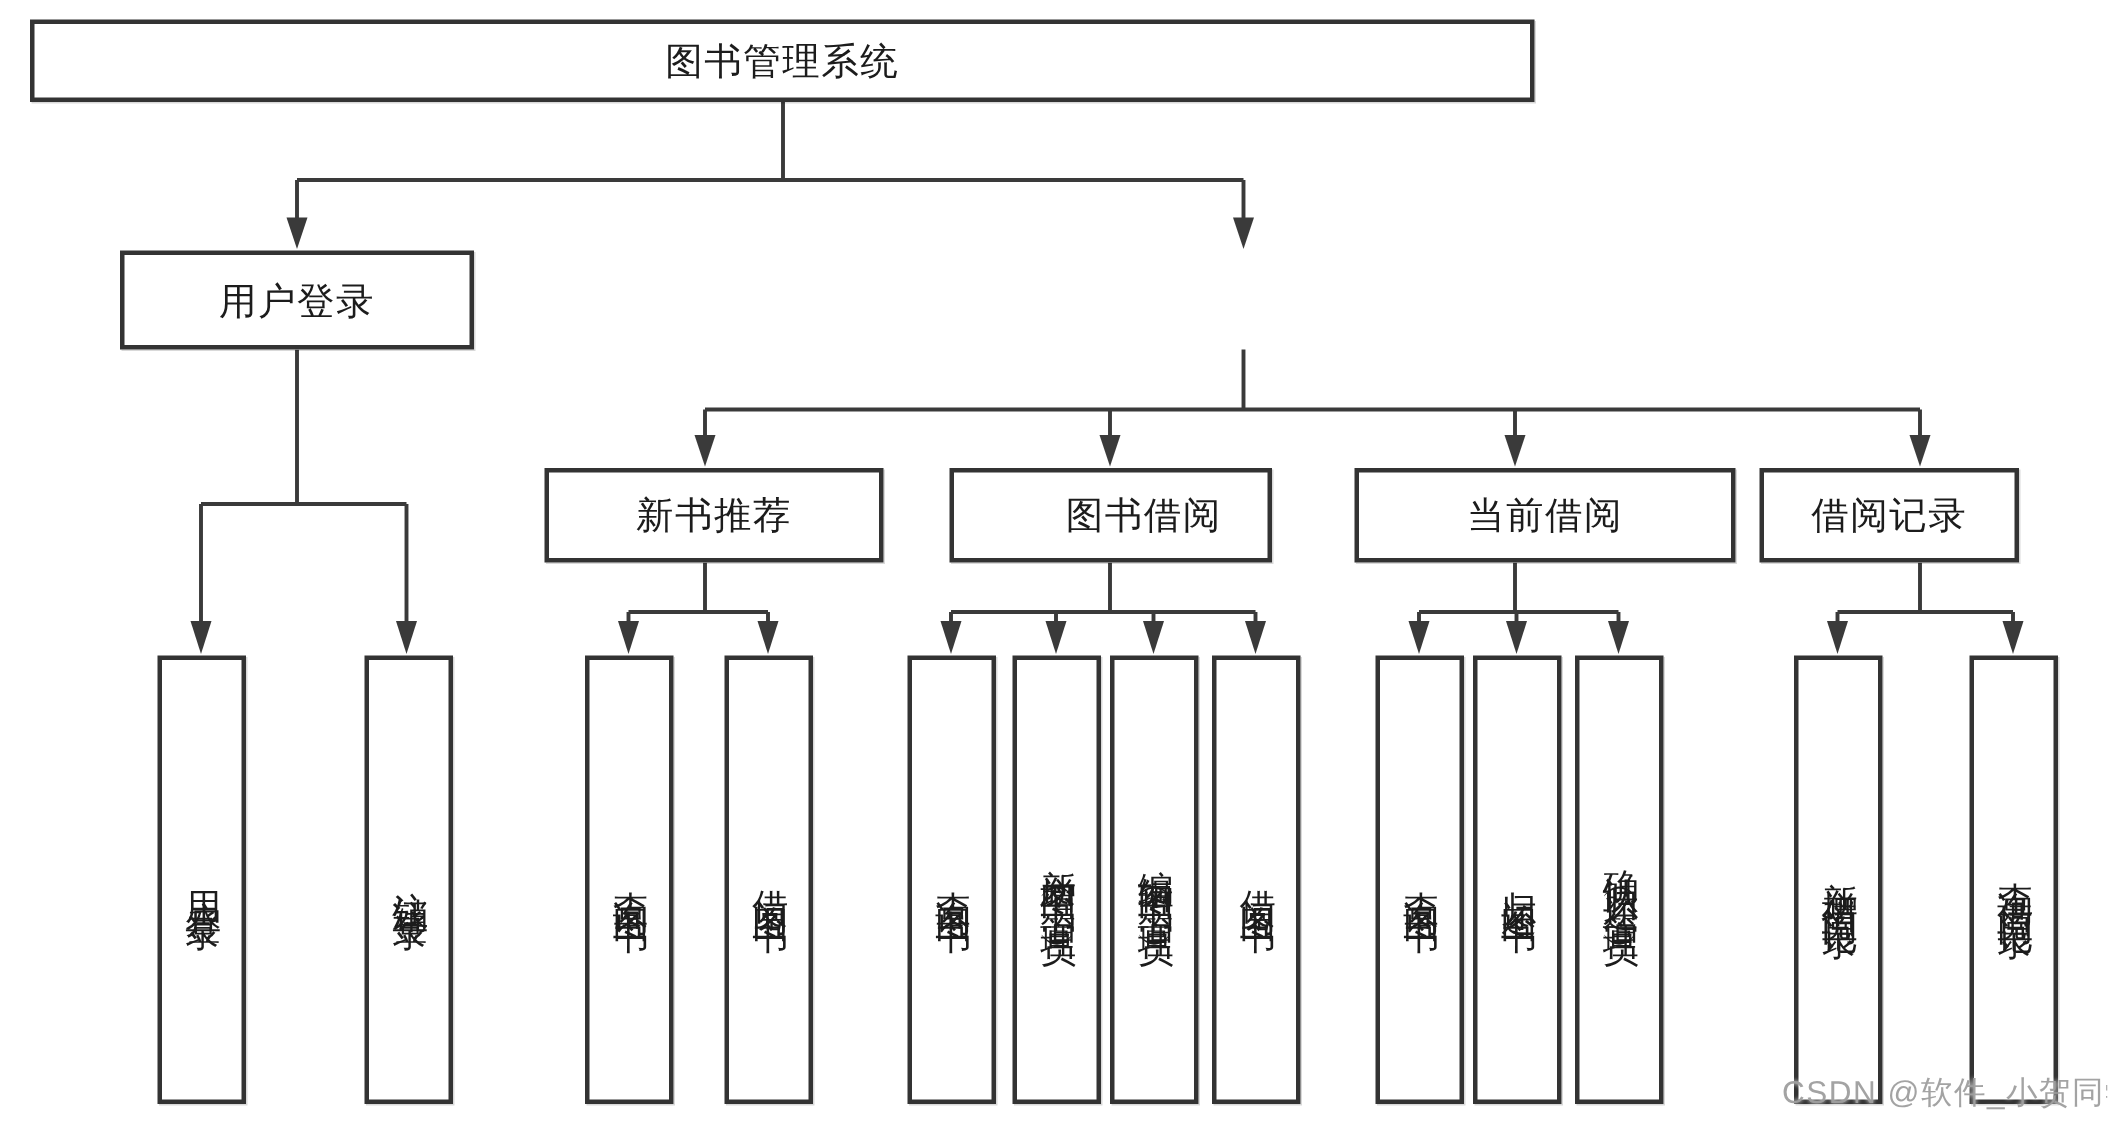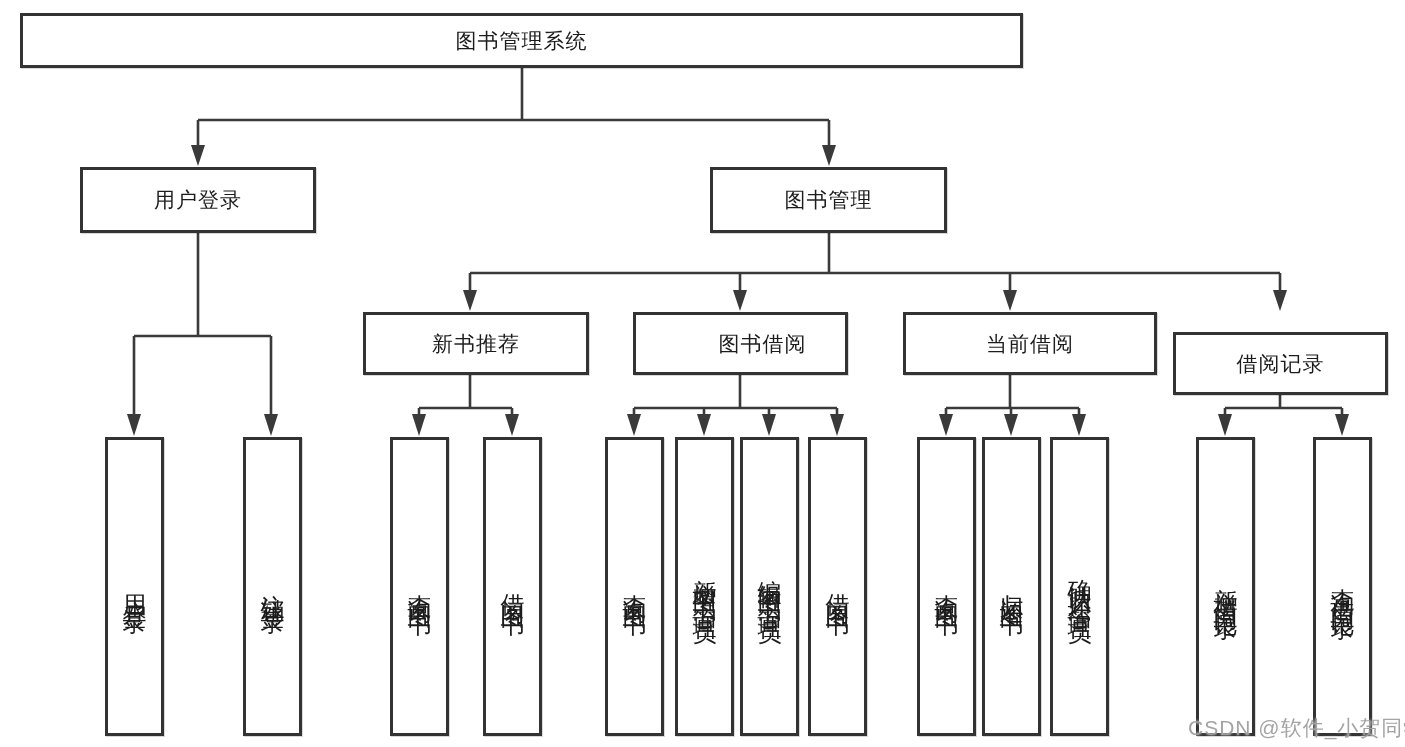--- a/index.html
+++ b/index.html
@@ -15,42 +15,42 @@
     position:absolute;
     background:#ffffff;
     border:3px solid #333333;
     box-sizing:border-box;
     display:flex;align-items:center;justify-content:center;
     z-index:2;
     box-shadow:1px 1px 0 rgba(0,0,0,0.15);
   }
   .box .lbl{
     color:#1c1c1c;
-    font-size:21px;
+    font-size:25px;
     letter-spacing:1px;
     white-space:nowrap;
   }
   .v .lbl{
     writing-mode:vertical-rl;
     text-orientation:mixed;
     font-size:24px;
     letter-spacing:6px;
     white-space:normal;
     line-height:1;
   }
   
   #root{left:20px;top:13px;width:1003px;height:55px;}
   
   #user-login{left:80px;top:167px;width:236px;height:66px;}
   #book-mgmt{left:710px;top:167px;width:237px;height:66px;}
   
   #new-book-rec{left:363px;top:312px;width:226px;height:63px;}
   #book-borrow{left:633px;top:312px;width:215px;height:63px;padding-left:44px;}
   #current-borrow{left:903px;top:312px;width:254px;height:63px;}
-  #borrow-records{left:1173px;top:312px;width:215px;height:63px;margin-top:20px;}
+  #borrow-records{left:1173px;top:312px;width:173px;height:63px;}
   
   .v{top:437px;width:59px;height:299px;}
   #leaf-ul-login{left:105px;}
   #leaf-ul-logout{left:243px;}
   #leaf-nbr-query{left:390px;}
   #leaf-nbr-borrow{left:483px;}
   #leaf-bb-query{left:605px;}
   #leaf-bb-add{left:675px;}
   #leaf-bb-edit{left:740px;}
   #leaf-bb-borrow{left:808px;}
@@ -104,23 +104,20 @@
     </g>
   </svg>
 
   <div class="box" id="root">
     <span class="lbl">图书管理系统</span>
   </div>
 
   <div class="box" id="user-login">
     <span class="lbl">用户登录</span>
   </div>
-  <div class="box" id="book-mgmt">
-    <span class="lbl">图书管理</span>
-  </div>
 
   <div class="box" id="new-book-rec">
     <span class="lbl">新书推荐</span>
   </div>
   <div class="box" id="book-borrow">
     <span class="lbl">图书借阅</span>
   </div>
   <div class="box" id="current-borrow">
     <span class="lbl">当前借阅</span>
   </div>

